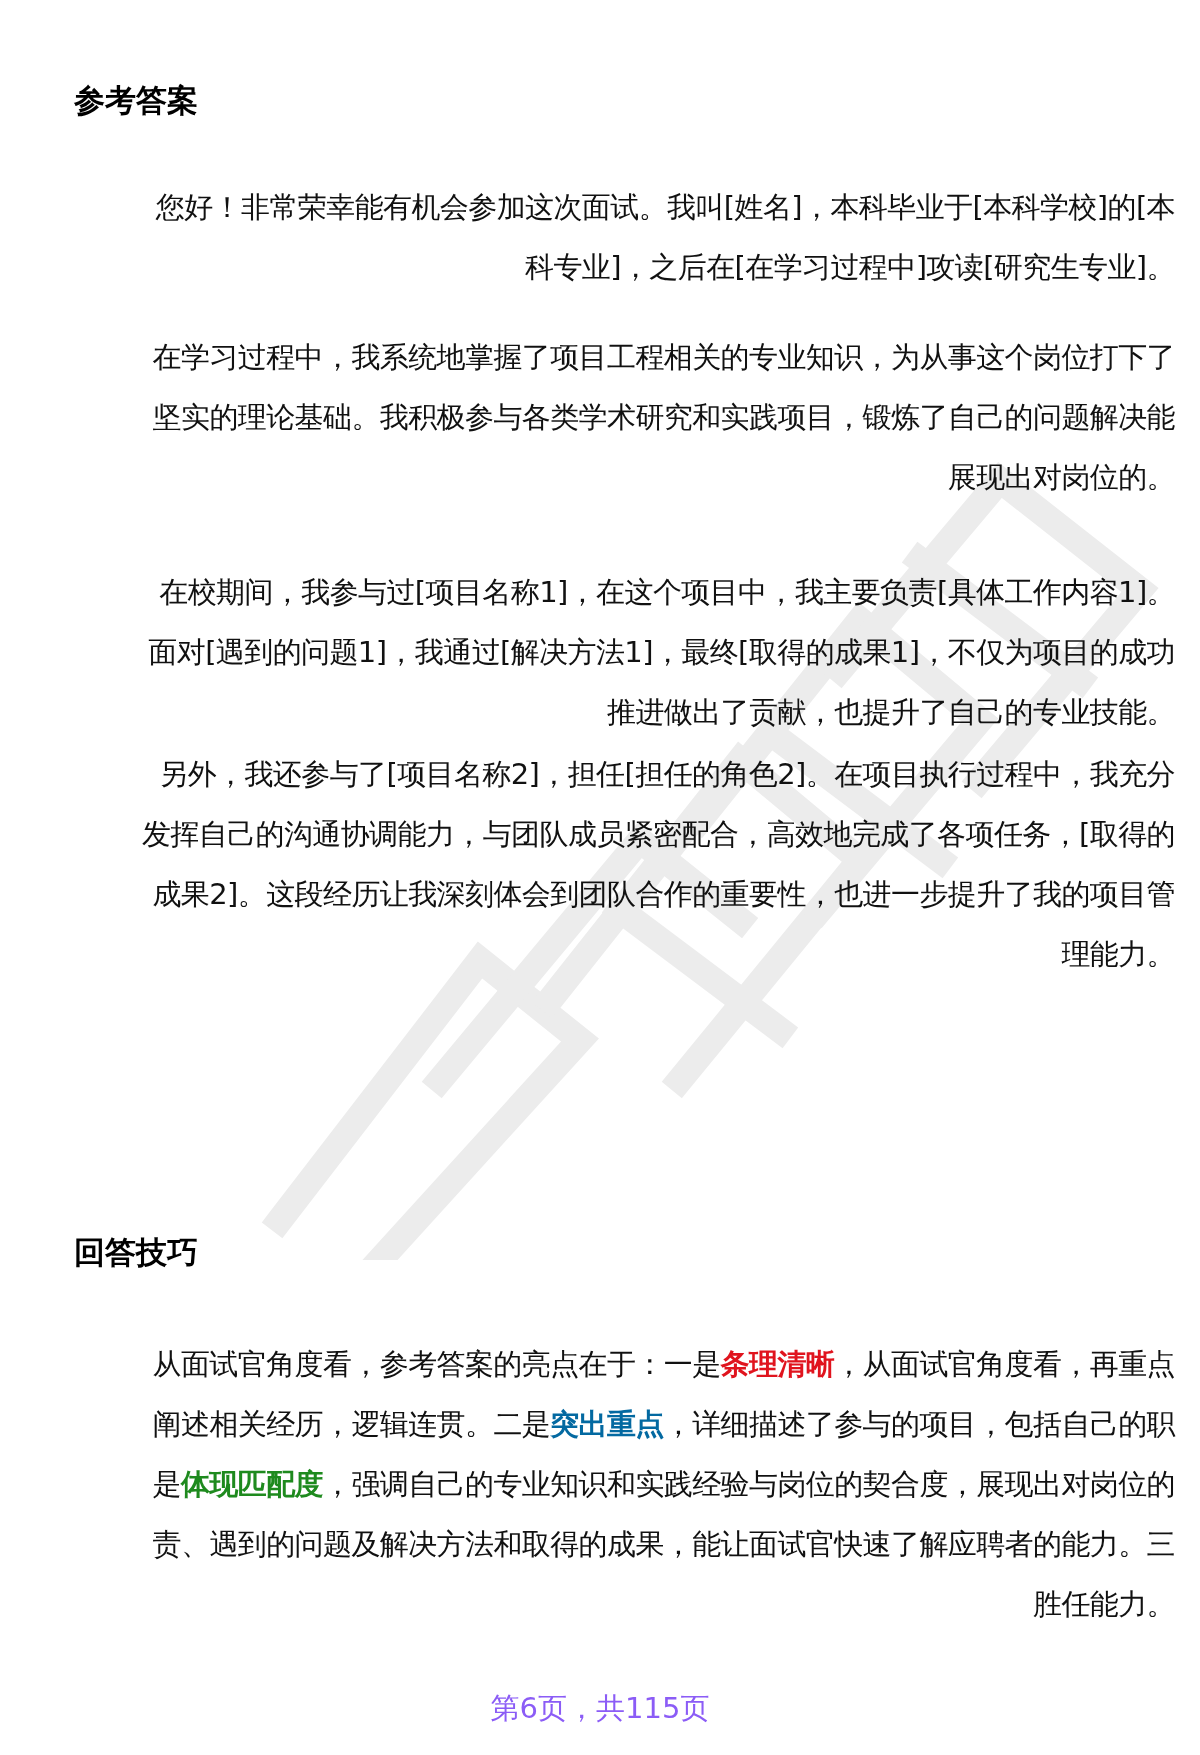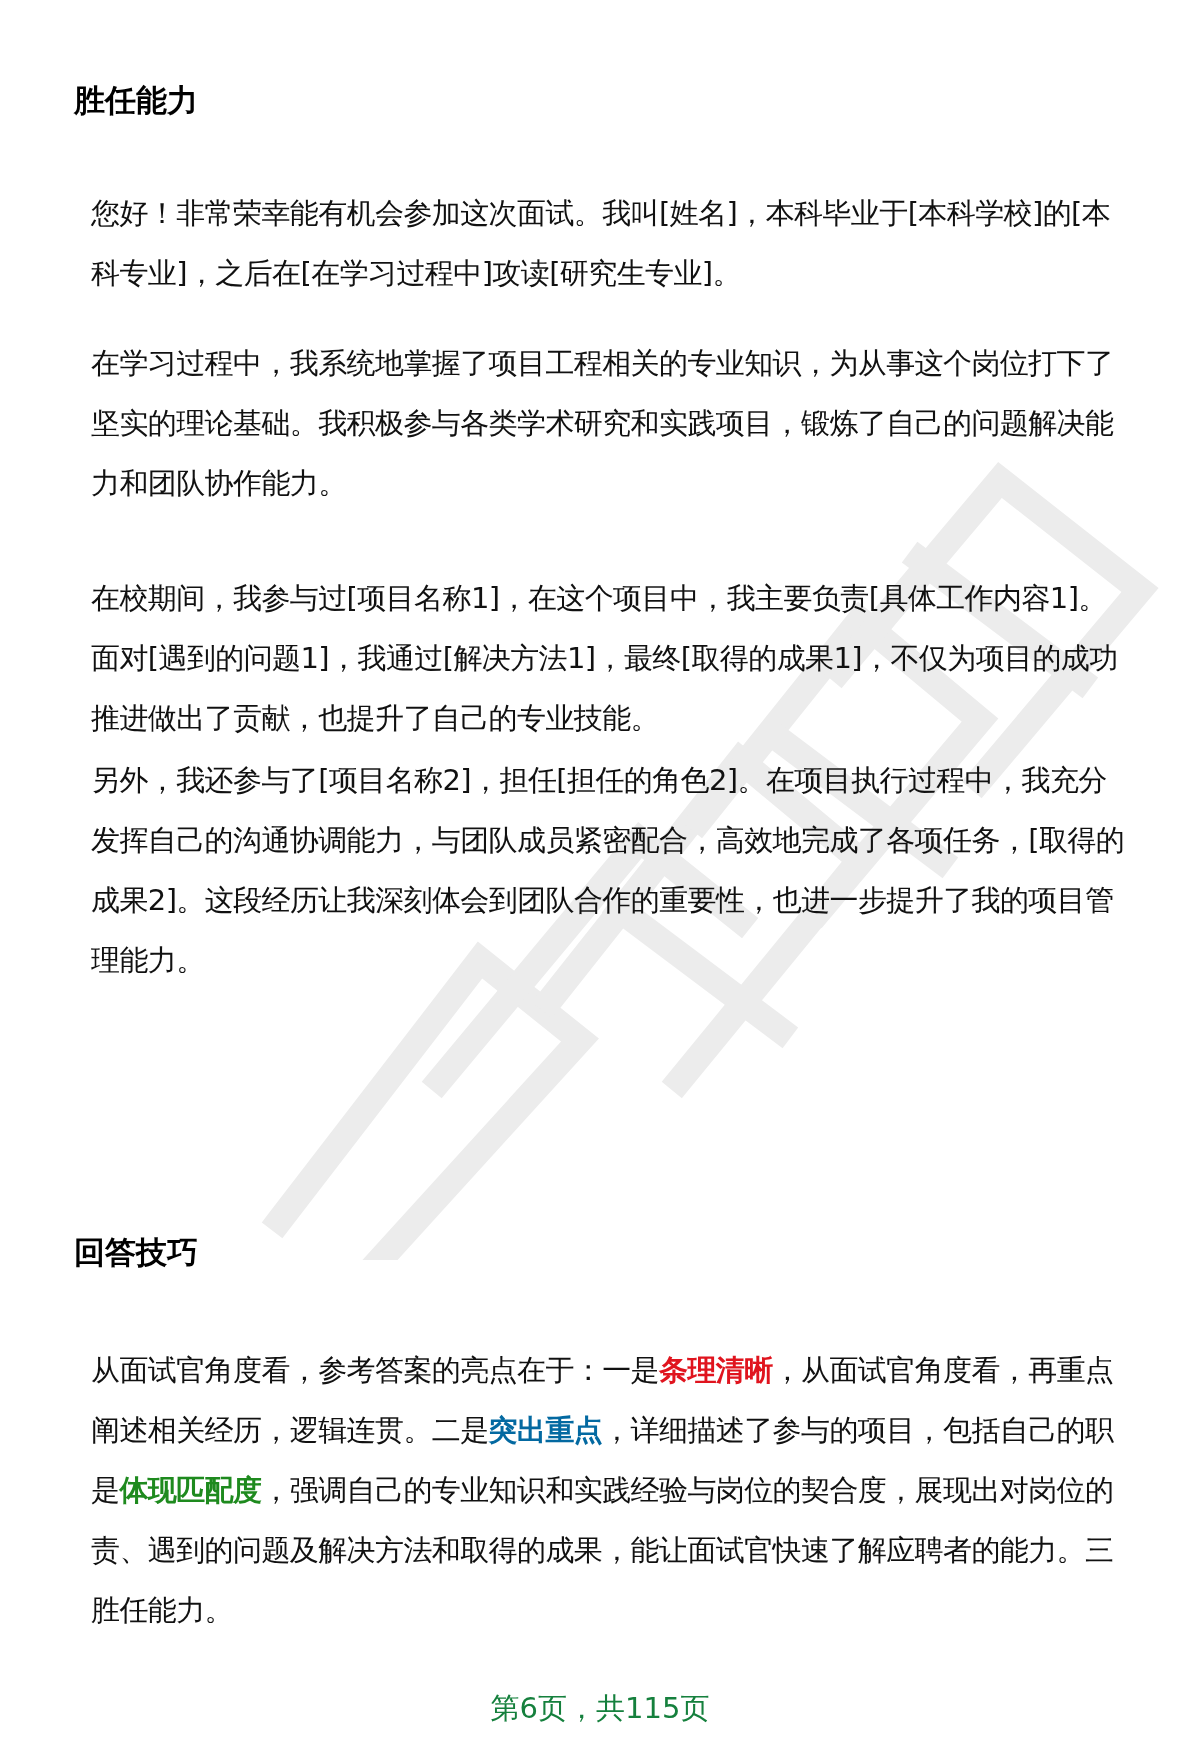--- a/index.html
+++ b/index.html
@@ -11,61 +11,61 @@
   .watermark {
     position: absolute; left: 220px; top: 440px; width: 1000px; height: 820px;
     pointer-events: none; z-index: 0;
   }
   .page { position: absolute; left: 0; top: 0; width: 1200px; height: 1755px; z-index: 1; }
   .heading {
     position: absolute; left: 74px; margin: 0;
     font-size: 31px; font-weight: bold; line-height: 40px; color: #000;
     white-space: nowrap;
   }
-  .para { position: absolute; left: 74px; width: 1090px; margin: 17px; }
+  .para { position: absolute; left: 74px; width: 1090px; margin: 11px; text-align: right; }
   .line {
     display: block; height: 60px; line-height: 60px;
     font-size: 29px; white-space: nowrap; color: #111;
     letter-spacing: -0.6px;
   }
   .hl { font-weight: bold; text-underline-offset: 4px; }
   .footer {
     position: absolute; left: 0; width: 1200px; top: 1688px; text-align: center;
-    font-size: 29px; line-height: 40px; color: #15803d; white-space: nowrap;
+    font-size: 29px; line-height: 40px; color: #8b5cf6; white-space: nowrap;
   }
 </style>
 </head>
 <body>
 
 <svg class="watermark" viewBox="0 0 1000 820" xmlns="http://www.w3.org/2000/svg">
   <g fill="none" stroke="#ececec" stroke-width="26" stroke-linecap="square" stroke-linejoin="miter">
     <path d="M60 780 L260 520 L360 600 L160 820"></path>
     <path d="M220 640 L420 400 L520 480"></path>
     <path d="M330 560 L520 320 L640 420 L460 640"></path>
     <path d="M480 380 L640 180 L760 280 L600 470"></path>
     <path d="M620 230 L780 40 L920 150 L760 340"></path>
     <path d="M700 120 L860 240"></path>
     <path d="M400 470 L560 590"></path>
     <path d="M560 300 L720 420"></path>
   </g>
 </svg>
 
 <main class="page">
 
-  <h2 class="heading" style="top:80px">胜任能力</h2>
+  <h2 class="heading" style="top:80px">参考答案</h2>
 
   <div class="para" style="top:166px">
     <span class="line">您好！非常荣幸能有机会参加这次面试。我叫[姓名]，本科毕业于[本科学校]的[本</span>
     <span class="line">科专业]，之后在[在学习过程中]攻读[研究生专业]。</span>
   </div>
 
   <div class="para" style="top:316px">
     <span class="line">在学习过程中，我系统地掌握了项目工程相关的专业知识，为从事这个岗位打下了</span>
     <span class="line">坚实的理论基础。我积极参与各类学术研究和实践项目，锻炼了自己的问题解决能</span>
-    <span class="line">力和团队协作能力。</span>
+    <span class="line">展现出对岗位的。</span>
   </div>
 
   <div class="para" style="top:551px">
     <span class="line">在校期间，我参与过[项目名称1]，在这个项目中，我主要负责[具体工作内容1]。</span>
     <span class="line">面对[遇到的问题1]，我通过[解决方法1]，最终[取得的成果1]，不仅为项目的成功</span>
     <span class="line">推进做出了贡献，也提升了自己的专业技能。</span>
   </div>
 
   <div class="para" style="top:733px">
     <span class="line">另外，我还参与了[项目名称2]，担任[担任的角色2]。在项目执行过程中，我充分</span>

